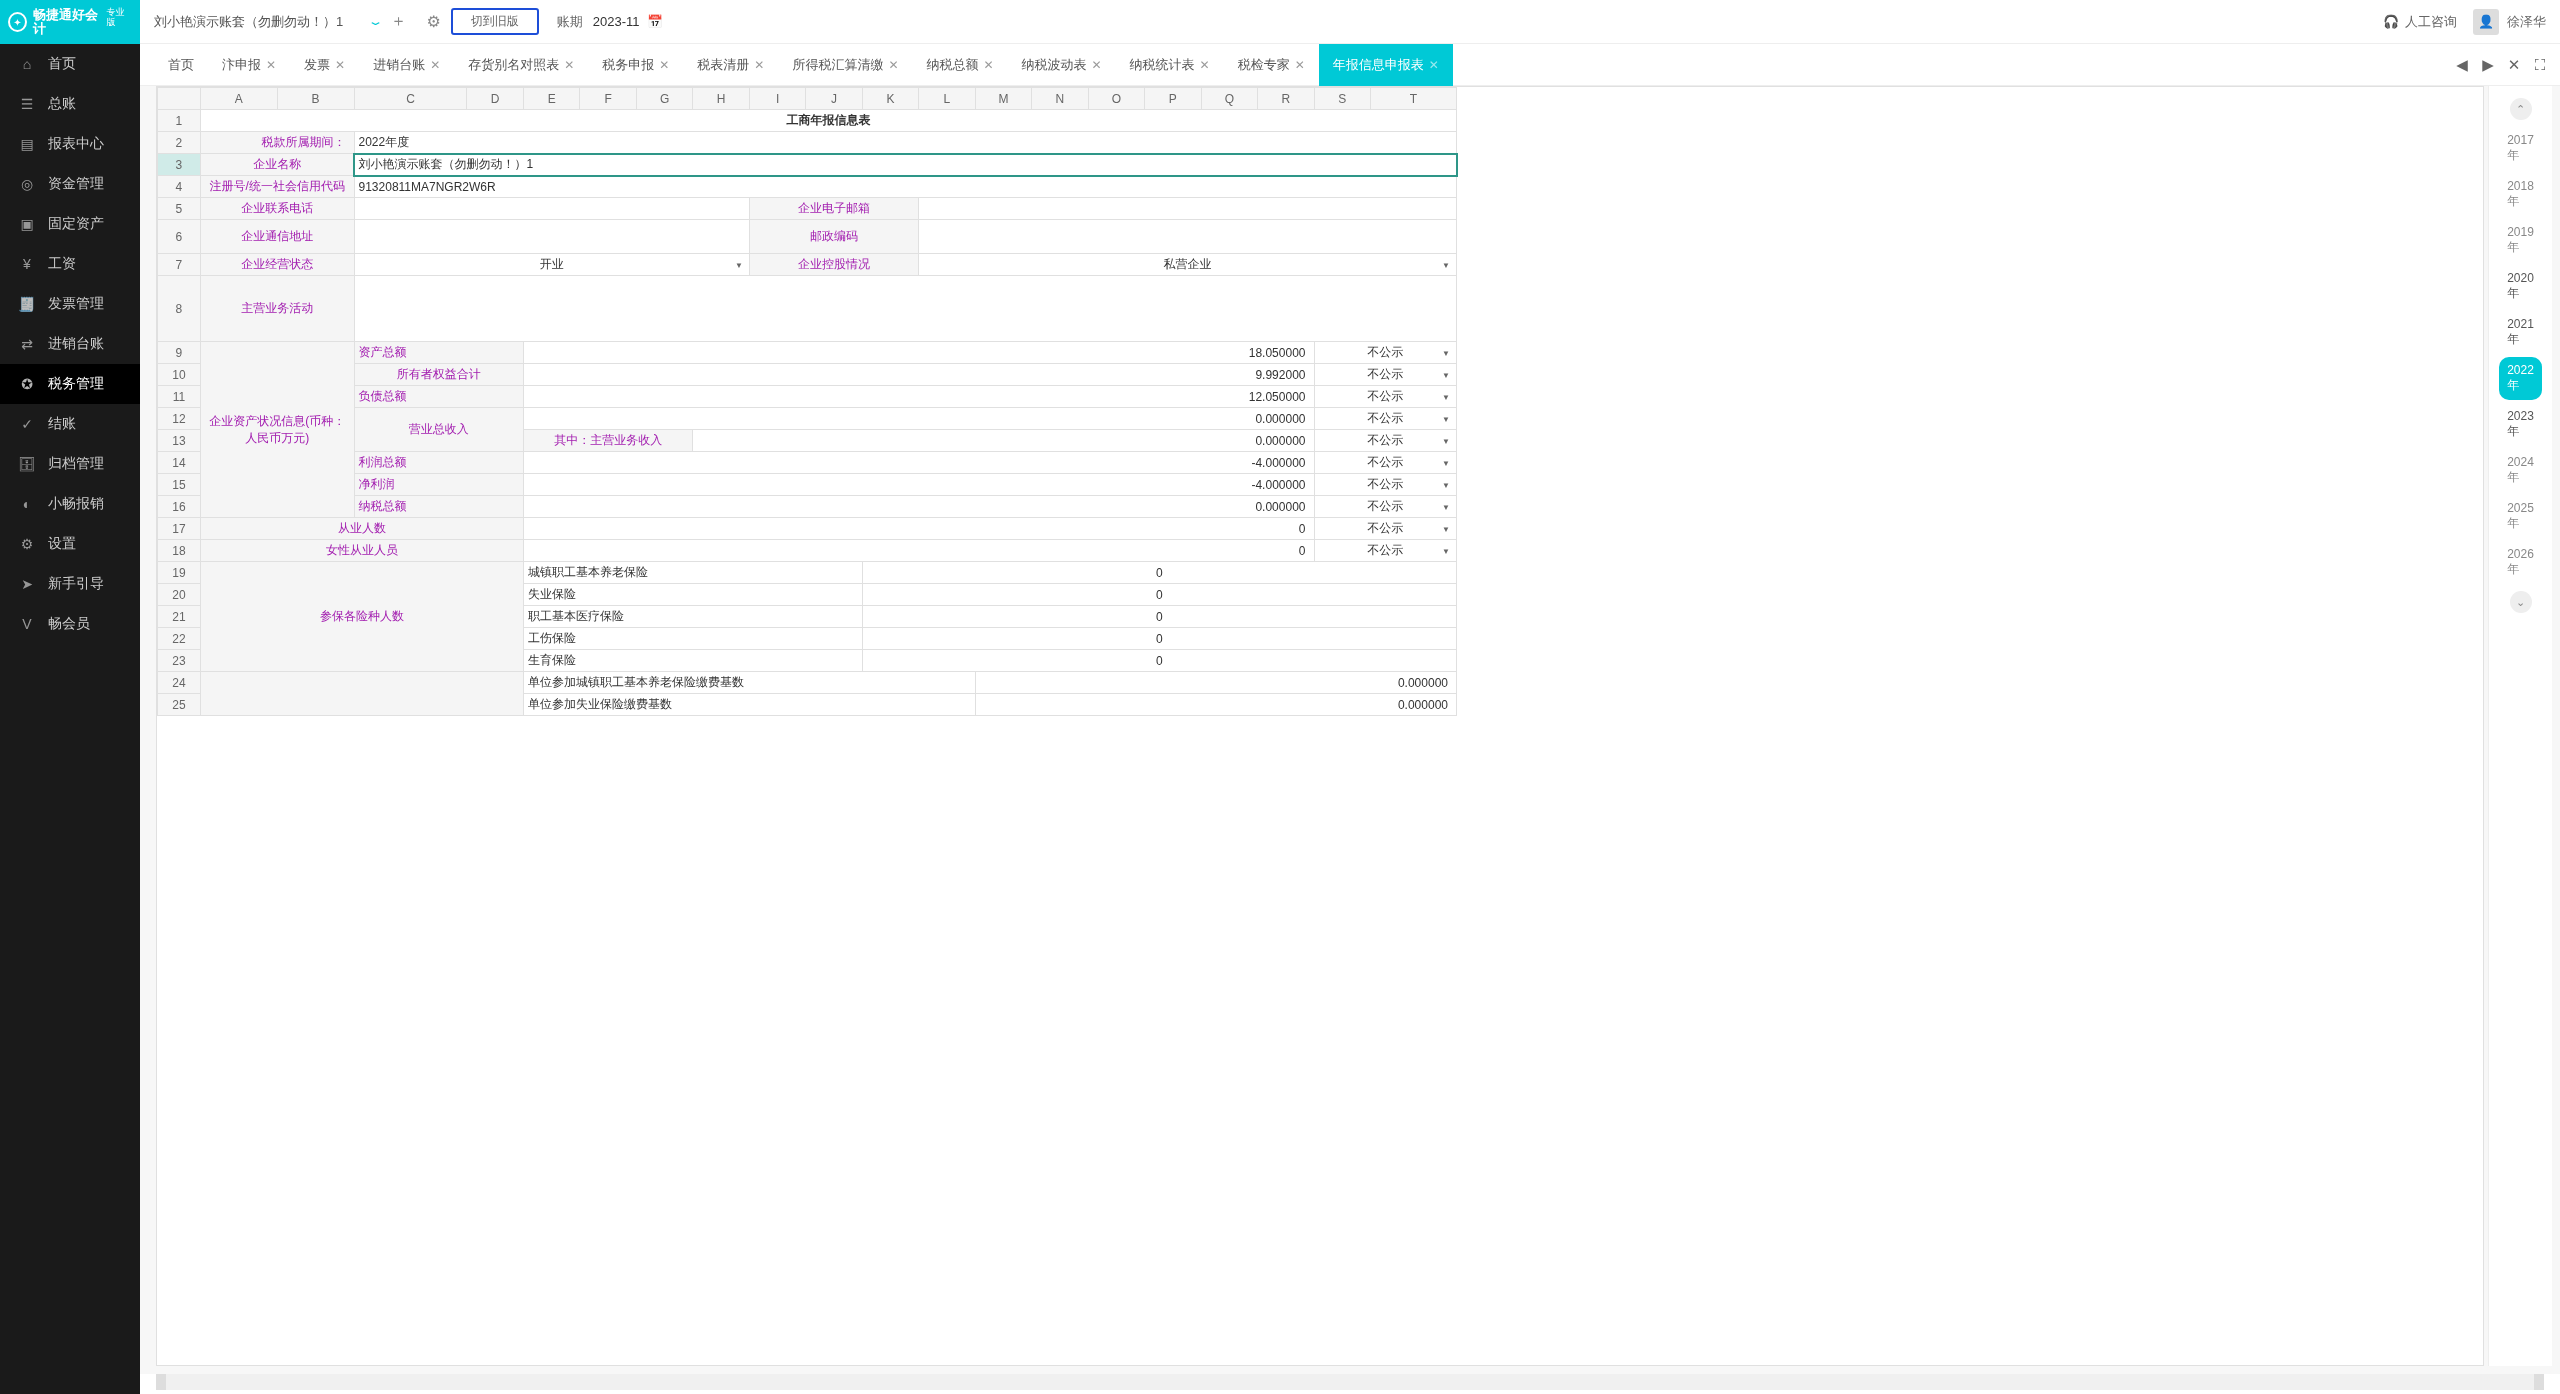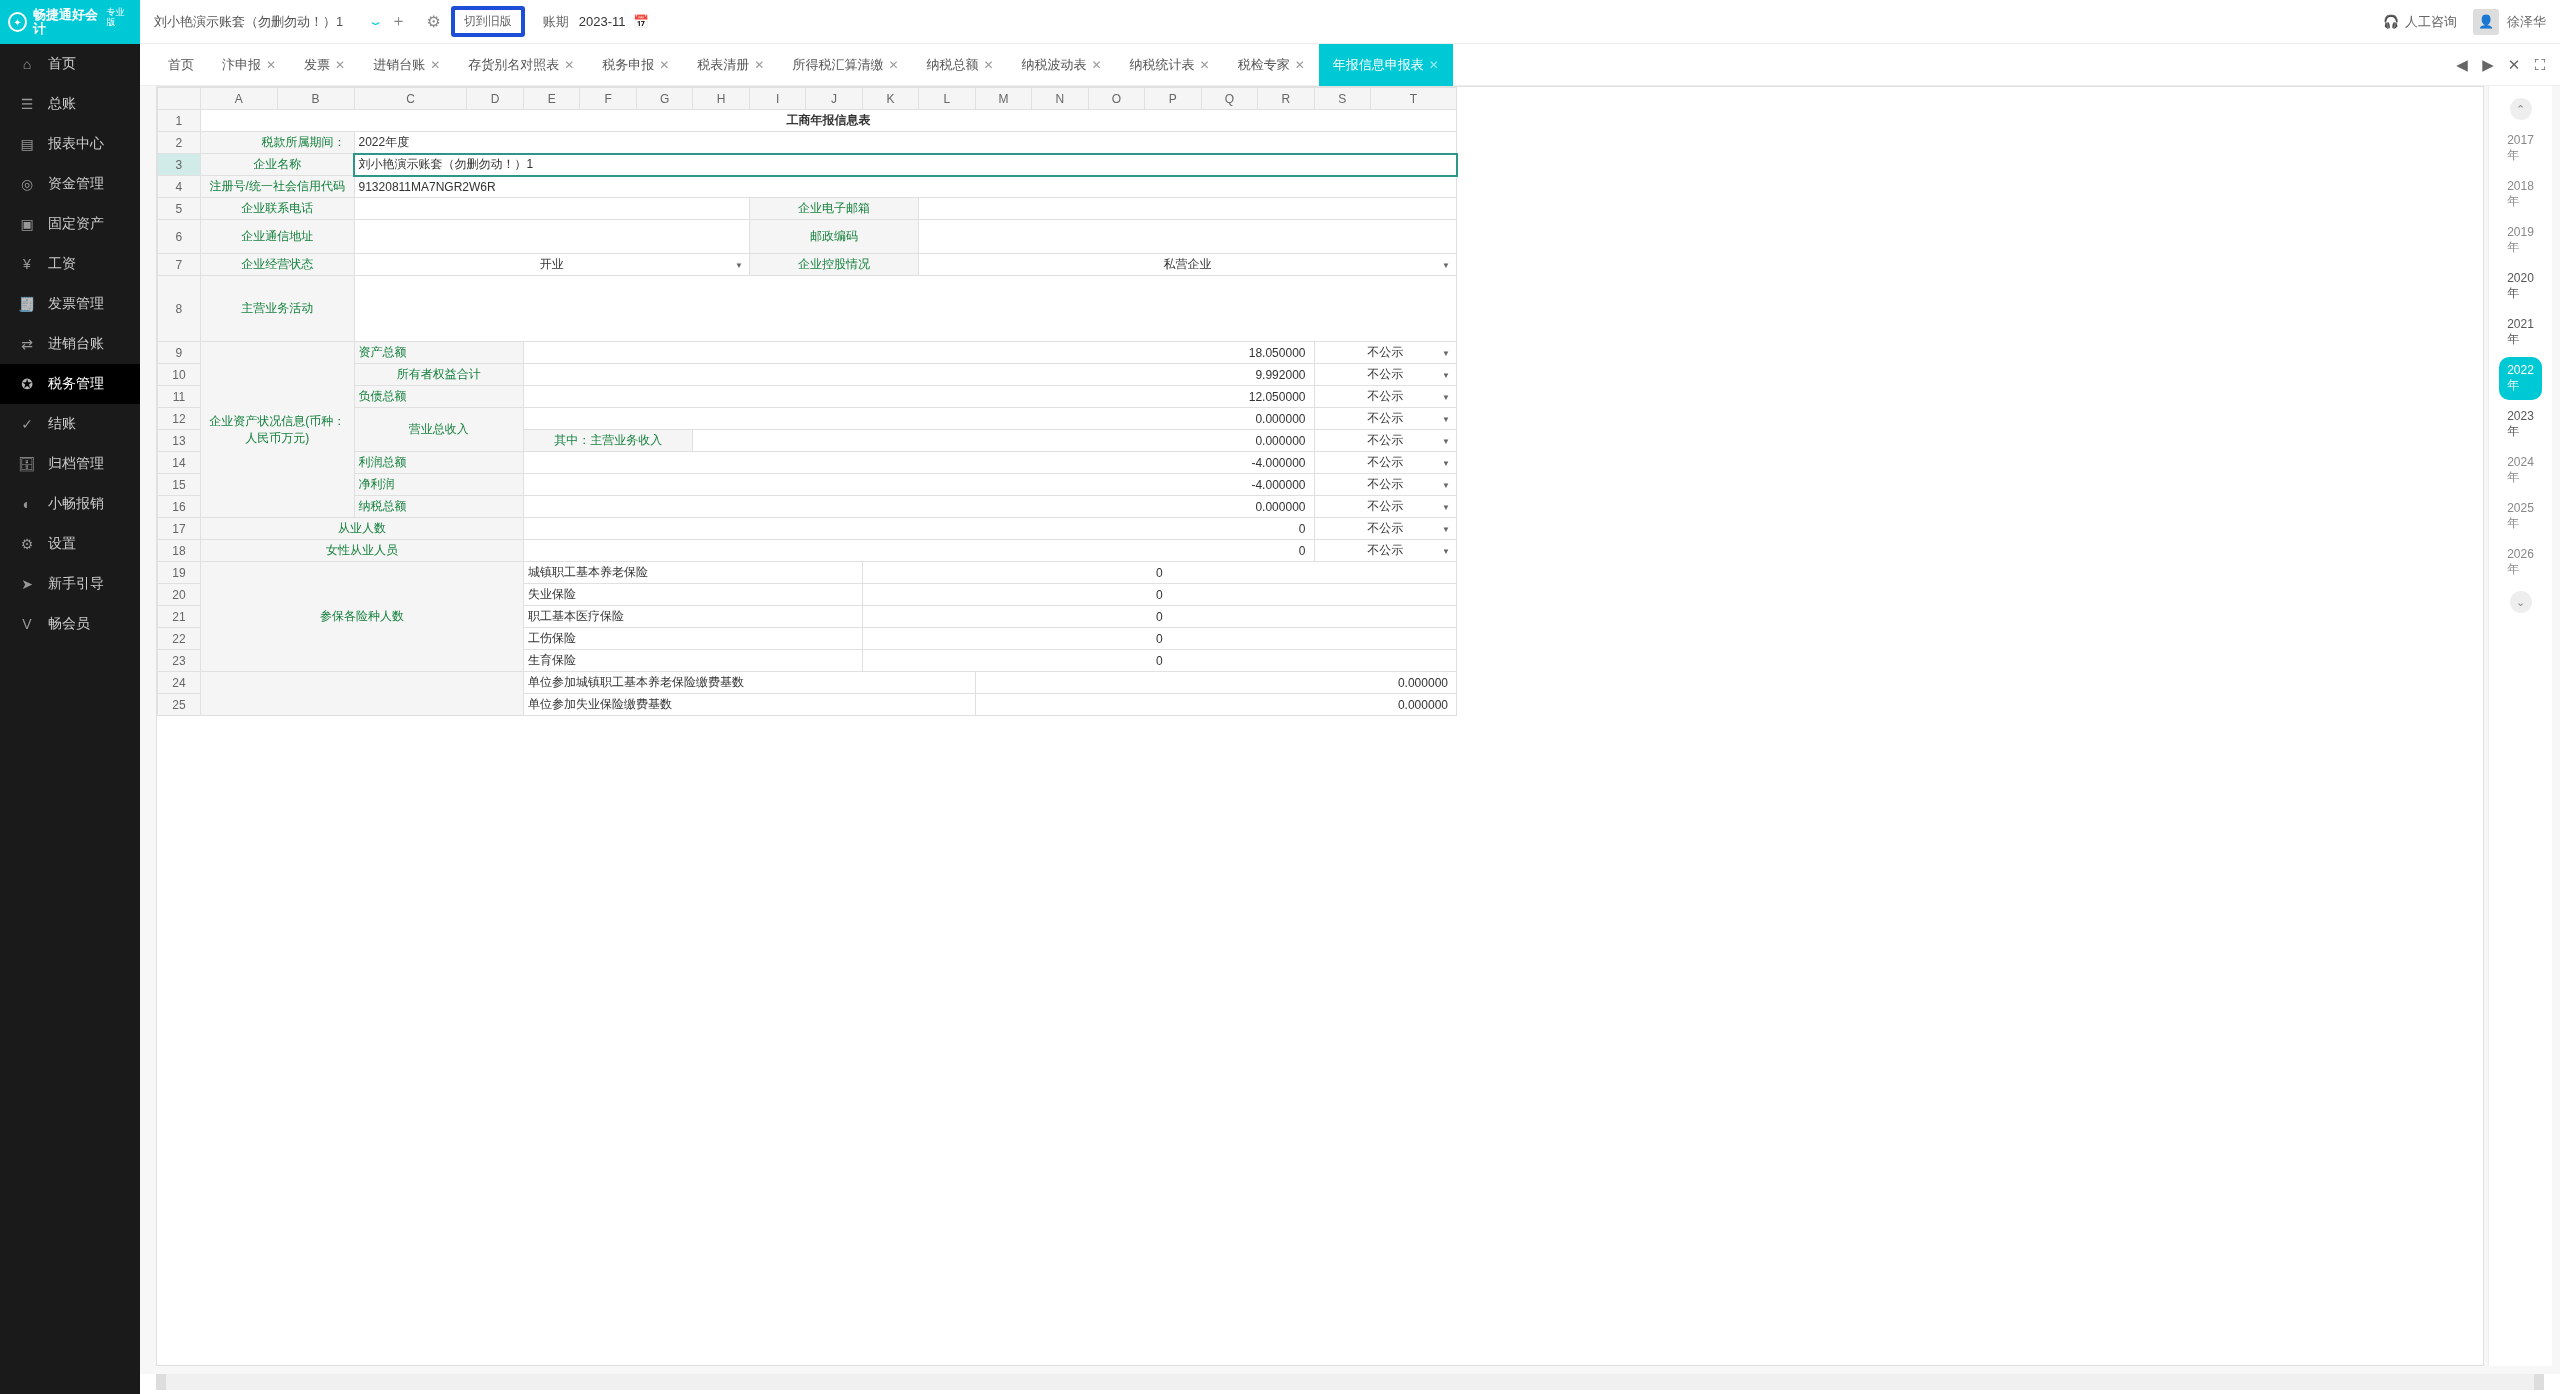--- a/index.html
+++ b/index.html
@@ -20,21 +20,21 @@
 
 
 .main { flex: 1; display: flex; flex-direction: column; min-width: 0; }
 
 
 .topbar { height: 44px; display: flex; align-items: center; padding: 0 14px; border-bottom: 1px solid #eee; }
 .acct-select { display: flex; align-items: center; color: #555; }
 .acct-name { margin-right: 28px; }
 .chev { color: #00c9d6; font-size: 11px; transform: scaleX(1.8); display: inline-block; }
 .top-icon { margin: 0 10px; color: #888; cursor: pointer; font-size: 16px; }
-.old-ver { border: 4px solid #1d4ed8; padding: 3px 9px; color: #666; border-radius: 3px; cursor: pointer; font-size: 12px; }
+.old-ver { border: 2px solid #1d4ed8; padding: 3px 18px; color: #666; border-radius: 3px; cursor: pointer; font-size: 12px; }
 .period-lbl { margin-left: 18px; color: #666; }
 .period-val { margin-left: 10px; color: #333; }
 .cal-icon { margin-left: 8px; color: #00c9d6; cursor: pointer; }
 .top-spacer { flex: 1; }
 .consult { display: flex; align-items: center; color: #666; cursor: pointer; }
 .avatar { width: 26px; height: 26px; background: #ddd; border-radius: 3px; margin-left: 16px; display: flex; align-items: center; justify-content: center; color: #fff; }
 .username { margin-left: 8px; color: #666; }
 
 
 .tabs-row { display: flex; align-items: center; border-bottom: 1px solid #eee; height: 42px; }
@@ -53,21 +53,21 @@
 .btn-reset { border: 1px solid #00c9d6; color: #00c9d6; padding: 5px 12px; border-radius: 3px; cursor: pointer; background: #fff; font-size: 13px; }
 .btn-refresh { margin-left: 18px; color: #666; cursor: pointer; display: flex; align-items: center; font-size: 13px; }
 
 
 .sheet-wrap { flex: 1; display: flex; min-height: 0; background: #f7f7f7; padding: 0 8px 8px 16px; }
 .sheet { flex: 1; background: #fff; overflow: auto; position: relative; border: 1px solid #e0e0e0; }
 .grid { border-collapse: collapse; table-layout: fixed; }
 .grid td, .grid th { border: 1px solid #e0e0e0; height: 22px; font-size: 12px; padding: 0 4px; background: #fff; vertical-align: middle; }
 .grid th { background: #f5f5f5; font-weight: normal; color: #666; text-align: center; }
 .rowhdr { background: #f5f5f5 !important; text-align: center; color: #666; width: 38px; }
-.lbl { background: #f5f5f5 !important; text-align: center; color: #15803d; }
+.lbl { background: #f5f5f5 !important; text-align: center; color: #a21caf; }
 .title-cell { text-align: center; font-size: 16px; font-weight: bold; color: #333; }
 .sel-row .rowhdr { background: #d0ebe8 !important; }
 .sel-cell { outline: 2px solid #2e9688; outline-offset: -1px; }
 .val-r { text-align: right; padding-right: 8px !important; }
 .val-c { text-align: center; }
 .dd { position: relative; text-align: center; }
 .dd::after { content: "▼"; position: absolute; right: 6px; top: 50%; transform: translateY(-50%); font-size: 8px; color: #666; }
 .tall { height: 66px !important; }
 .mid { height: 34px !important; }
 

